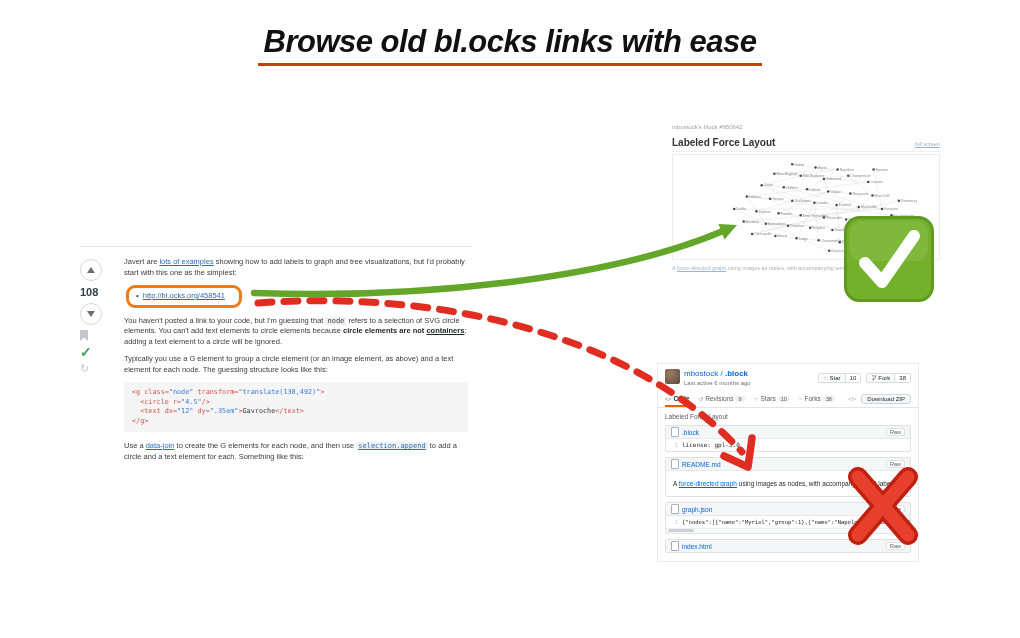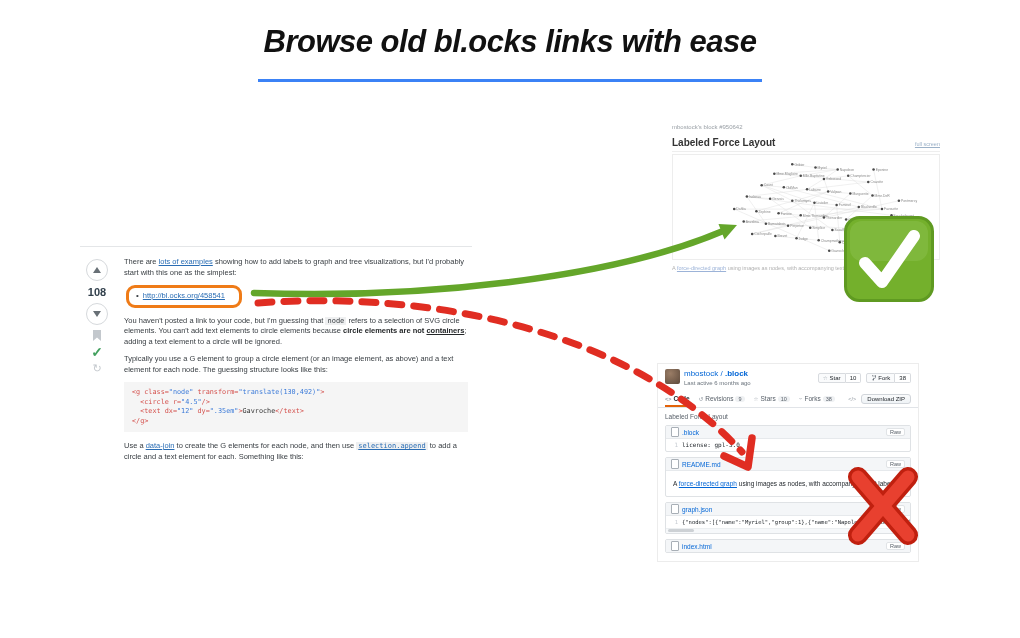--- a/index.html
+++ b/index.html
@@ -2,26 +2,26 @@
 <html><head>
 <meta charset="utf-8">
 <style>
   html,body{margin:0;padding:0;background:#fff;}
   #canvas{position:relative;width:1020px;height:638px;background:#fff;overflow:hidden;
           font-family:"Liberation Sans",sans-serif;color:#3b4045;}
 
   
   .title-wrap{position:absolute;top:24px;left:0;right:0;text-align:center;z-index:2;}
   .title-wrap h1{display:inline-block;margin:0;font-size:31px;font-style:italic;font-weight:bold;
-                 letter-spacing:-0.5px;color:#111;border-bottom:3px solid #3b82f6;padding:0 6px 19px 6px;}
+                 letter-spacing:-0.5px;color:#111;border-bottom:3px solid #c2410c;padding:0 6px 3px 6px;}
 
   
   .so-panel{position:absolute;left:80px;top:246px;width:392px;border-top:1px solid #e4e6e8;
             display:flex;z-index:1;background:#fff;}
-  .vote-col{width:34px;display:flex;flex-direction:column;align-items:center;padding-top:12px;gap:5px;}
+  .vote-col{width:34px;display:flex;flex-direction:column;padding-top:12px;gap:5px;}
   .vote-circle{width:20px;height:20px;border:1px solid #d6d9dc;border-radius:50%;display:flex;
                align-items:center;justify-content:center;background:#fff;}
   .tri-up{width:0;height:0;border-left:4px solid transparent;border-right:4px solid transparent;
           border-bottom:6px solid #687076;}
   .tri-down{width:0;height:0;border-left:4px solid transparent;border-right:4px solid transparent;
             border-top:6px solid #687076;}
   .vote-count{font-size:11px;font-weight:bold;color:#33414d;}
   .bookmark{width:8px;height:11px;background:#c3c8cd;
             clip-path:polygon(0 0,100% 0,100% 100%,50% 68%,0 100%);}
   .accepted{color:#42a05e;font-size:14px;font-weight:bold;line-height:12px;}
@@ -110,21 +110,21 @@
         </div>
       <div class="vote-count">108</div>
       <div class="vote-circle">
           <div class="tri-down"></div>
         </div>
       <div class="bookmark"></div>
       <div class="accepted">✓</div>
       <div class="history">↻</div>
     </div>
     <div class="so-body">
-      <p><span>There are </span><a class="so-link">lots of examples</a><span> showing how to add labels to graph and tree visualizations, but I'd probably start with this one as the simplest:</span></p>
+      <p><span>Javert are </span><a class="so-link">lots of examples</a><span> showing how to add labels to graph and tree visualizations, but I'd probably start with this one as the simplest:</span></p>
       <div class="bullet-row">
         <span class="hl-box">
             <span class="dot">•</span>
             <a class="so-link">http://bl.ocks.org/458541</a>
           </span>
       </div>
       <p><span>You haven't posted a link to your code, but I'm guessing that </span><span class="so-code-inline">node</span><span> refers to a selection of SVG circle elements. You can't add text elements to circle elements because </span><span class="so-bold">circle elements are not </span><a class="so-link so-bold">containers</a><span>; adding a text element to a circle will be ignored.</span></p>
       <p>Typically you use a G element to group a circle element (or an image element, as above) and a text element for each node. The guessing structure looks like this:</p>
       <div class="so-codeblock"><div><span class="tok-t">&lt;g class=</span><span class="tok-v">"node"</span><span class="tok-t"> transform=</span><span class="tok-v">"translate(130,492)"</span><span class="tok-t">&gt;</span></div><div><span class="tok-t">  &lt;circle r=</span><span class="tok-v">"4.5"</span><span class="tok-t">/&gt;</span></div><div><span class="tok-t">  &lt;text dx=</span><span class="tok-v">"12"</span><span class="tok-t"> dy=</span><span class="tok-v">".35em"</span><span class="tok-t">&gt;</span><span class="tok-x">Gavroche</span><span class="tok-t">&lt;/text&gt;</span></div><div><span class="tok-t">&lt;/g&gt;</span></div></div>
       <p><span>Use a </span><a class="so-link">data-join</a><span> to create the G elements for each node, and then use </span><a class="so-link so-code-inline">selection.append</a><span> to add a circle and a text element for each. Something like this:</span></p>

